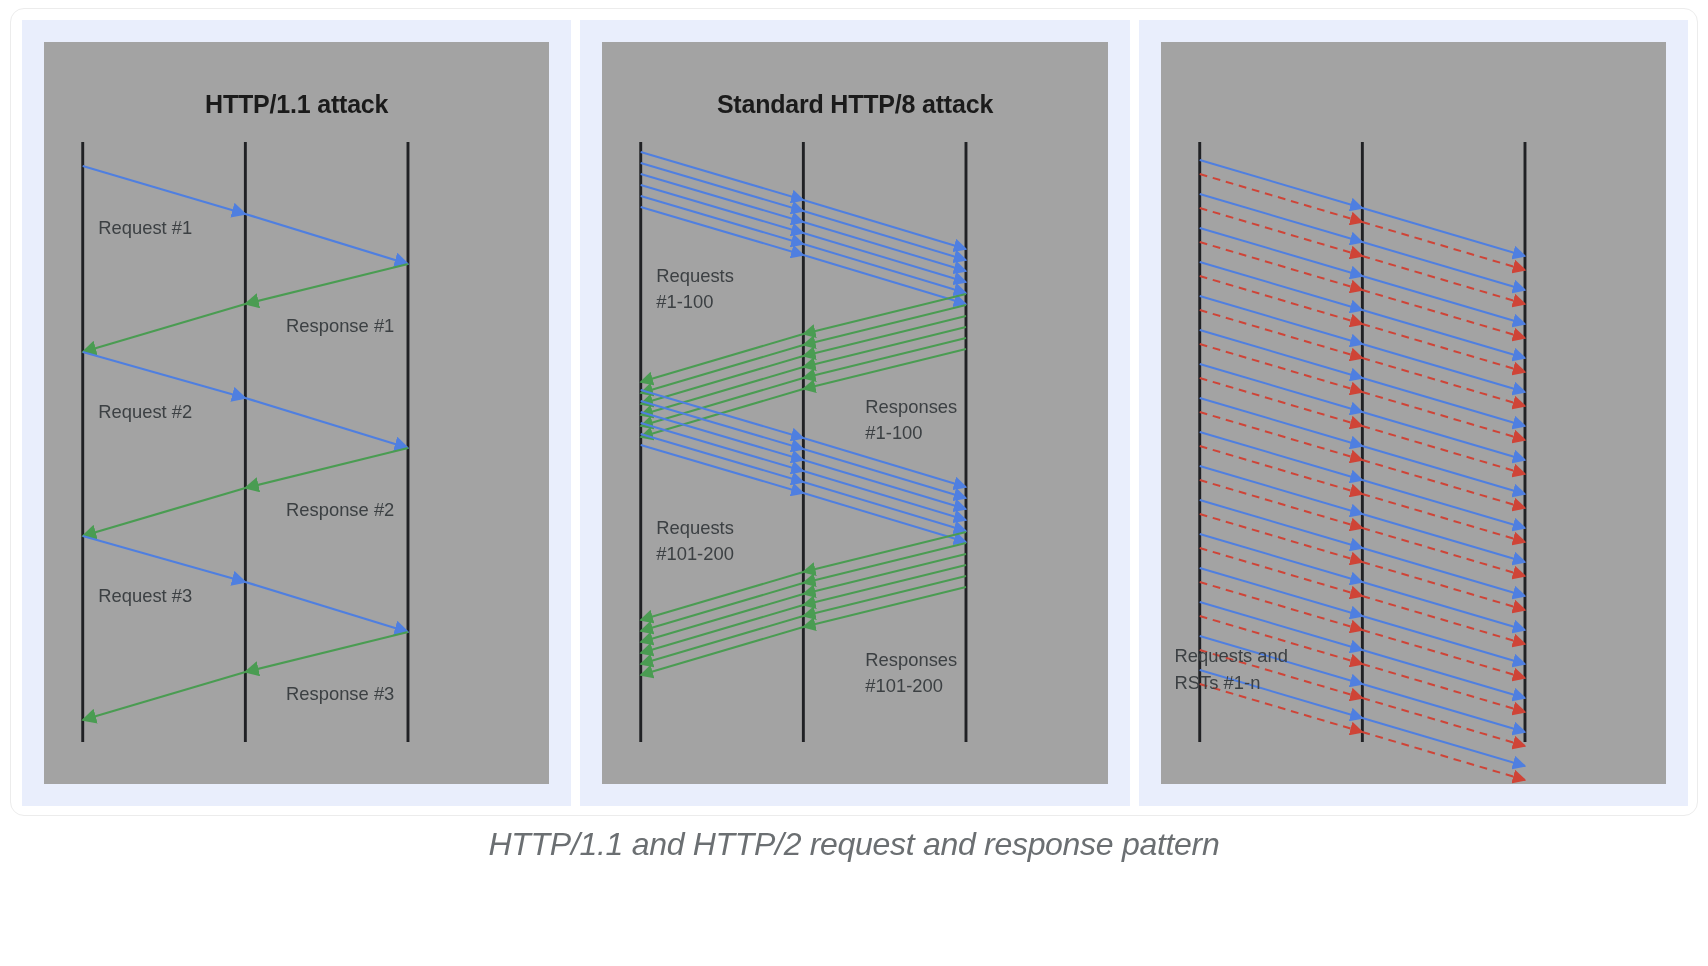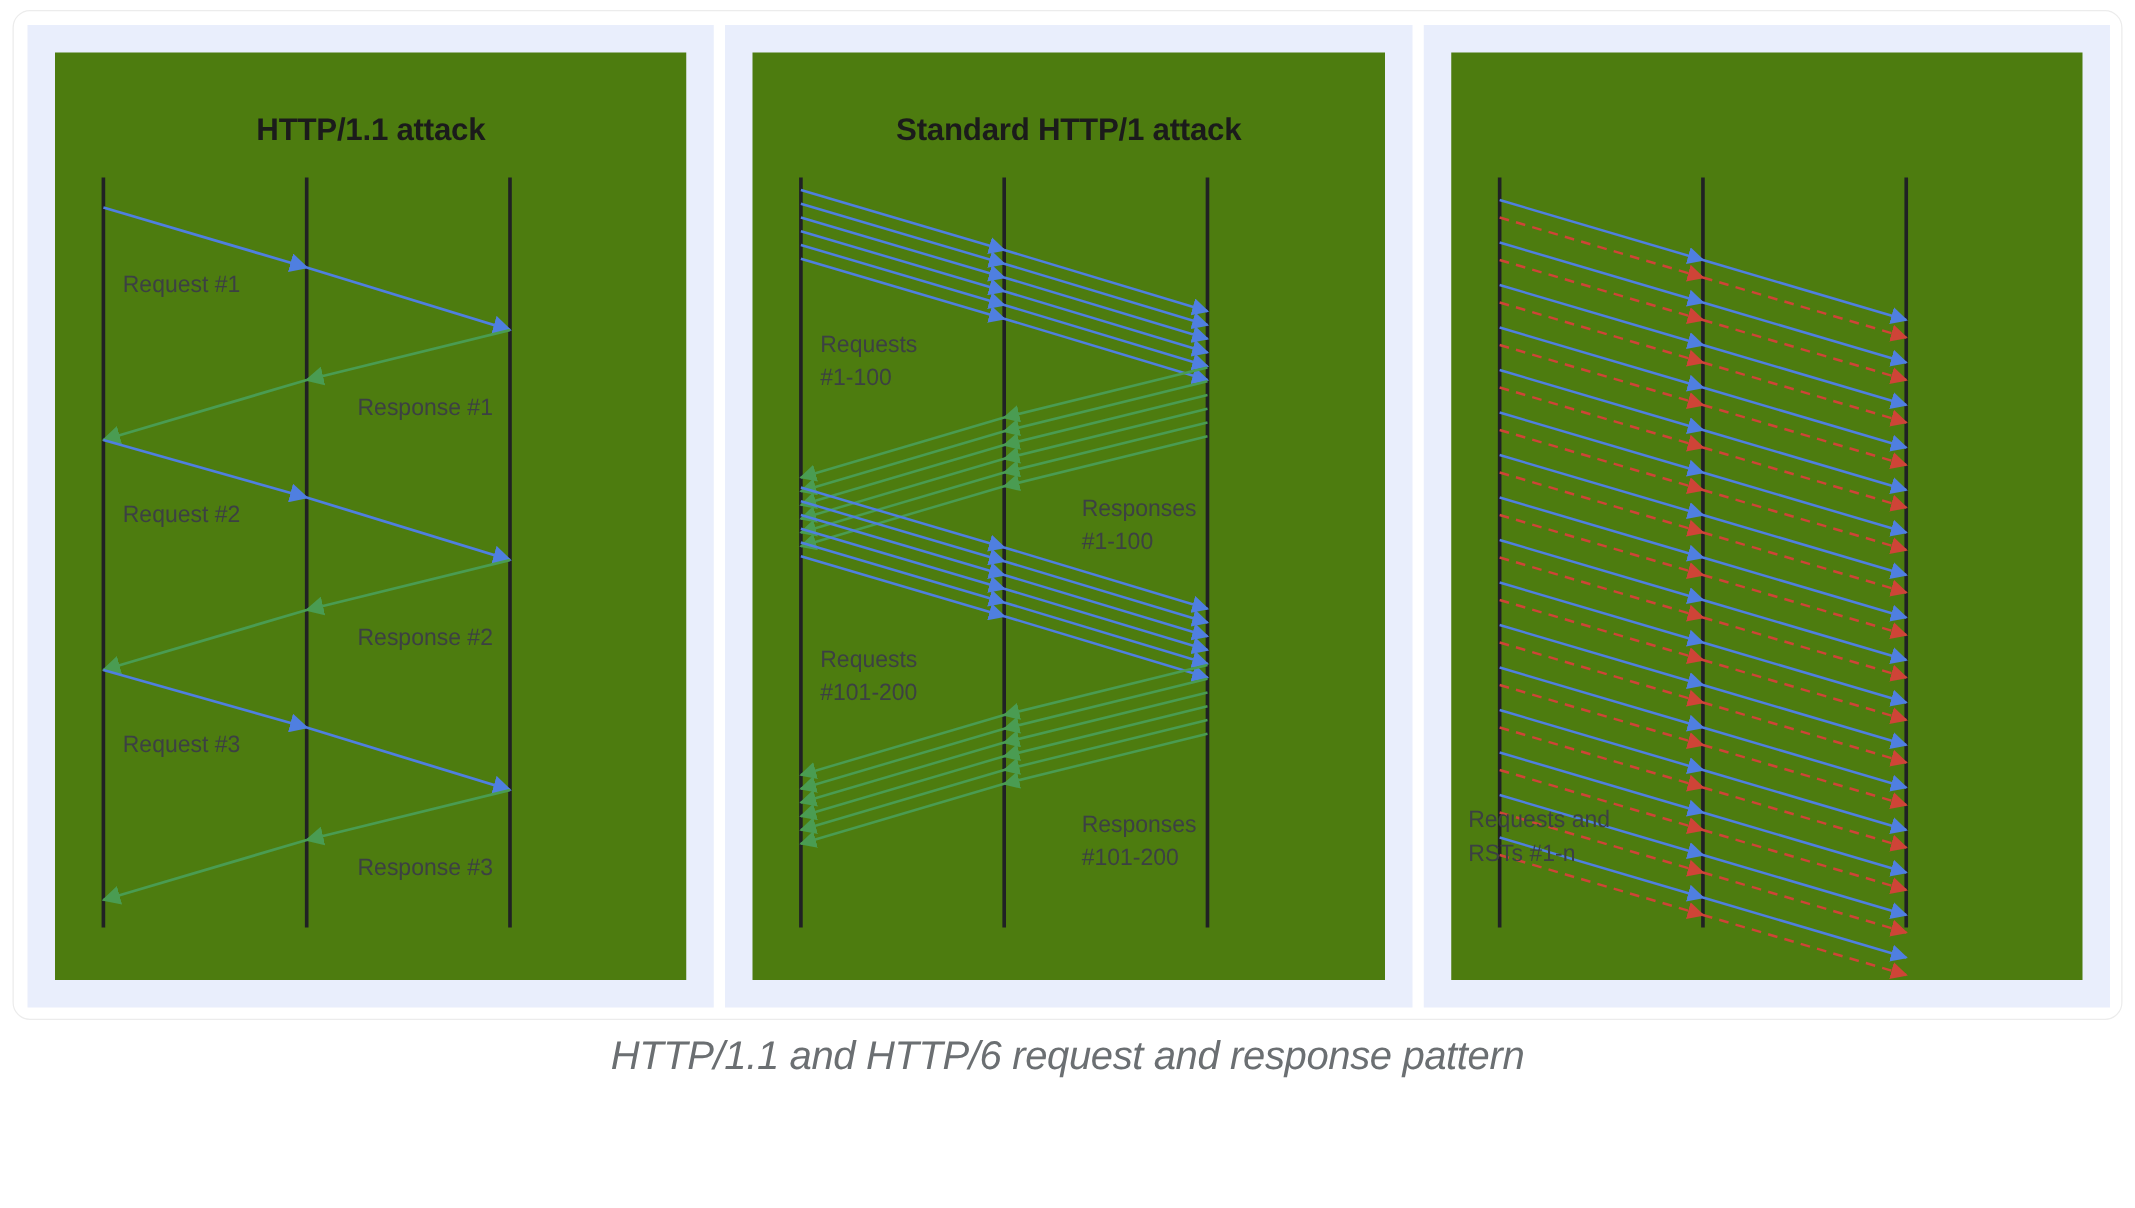--- a/index.html
+++ b/index.html
@@ -41,21 +41,21 @@
     position: relative;
     flex: 1 1 0;
     background: #e9eefc;
     box-sizing: border-box;
     padding: 22px;
   }
   .panel-inner {
     position: relative;
     width: 100%;
     height: 100%;
-    background: #4d7c0f;
+    background: #a3a3a3;
     box-sizing: border-box;
   }
   .panel-title {
     position: absolute;
     left: 0;
     right: 0;
     top: 48px;
     text-align: center;
     font-size: 25px;
     font-weight: bold;
@@ -149,21 +149,21 @@
             <text class="lbl" x="56" y="376">Request #2</text>
             <text class="lbl" x="250" y="474">Response #2</text>
             <text class="lbl" x="56" y="560">Request #3</text>
             <text class="lbl" x="250" y="658">Response #3</text>
           </svg>
         </div>
       </div>
 
       <div class="panel">
         <div class="panel-inner">
-          <div class="panel-title">Standard HTTP/1 attack</div>
+          <div class="panel-title">Standard HTTP/8 attack</div>
           <svg class="diagram" viewBox="0 0 522 742" preserveAspectRatio="none">
             <defs>
               <marker id="arrB2" viewBox="0 0 10 10" refX="9" refY="5" markerWidth="7" markerHeight="7" orient="auto-start-reverse">
                 <path d="M0,0 L10,5 L0,10 z" fill="#4f7fe0"></path>
               </marker>
               <marker id="arrG2" viewBox="0 0 10 10" refX="9" refY="5" markerWidth="7" markerHeight="7" orient="auto-start-reverse">
                 <path d="M0,0 L10,5 L0,10 z" fill="#4a9c52"></path>
               </marker>
             </defs>
 
@@ -332,15 +332,15 @@
 
             <text class="lbl" x="14" y="620">Requests and</text>
             <text class="lbl" x="14" y="647">RSTs #1-n</text>
           </svg>
         </div>
       </div>
 
     </div>
   </div>
 
-  <div class="caption">HTTP/1.1 and HTTP/6 request and response pattern</div>
+  <div class="caption">HTTP/1.1 and HTTP/2 request and response pattern</div>
 
 </div>
 
 </body></html>

